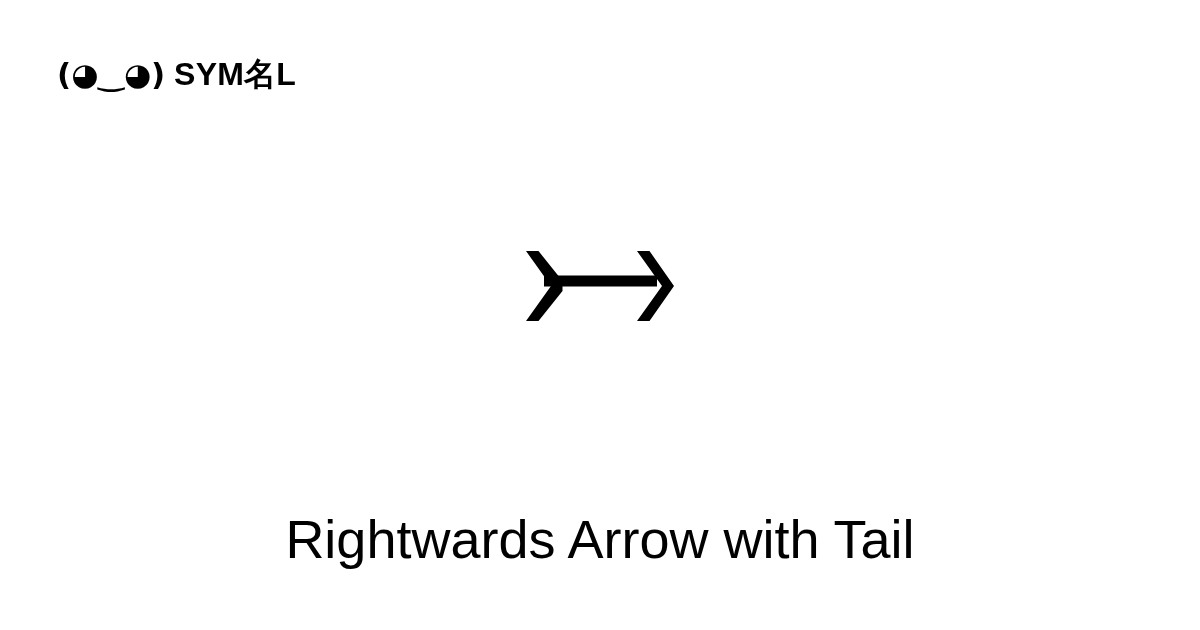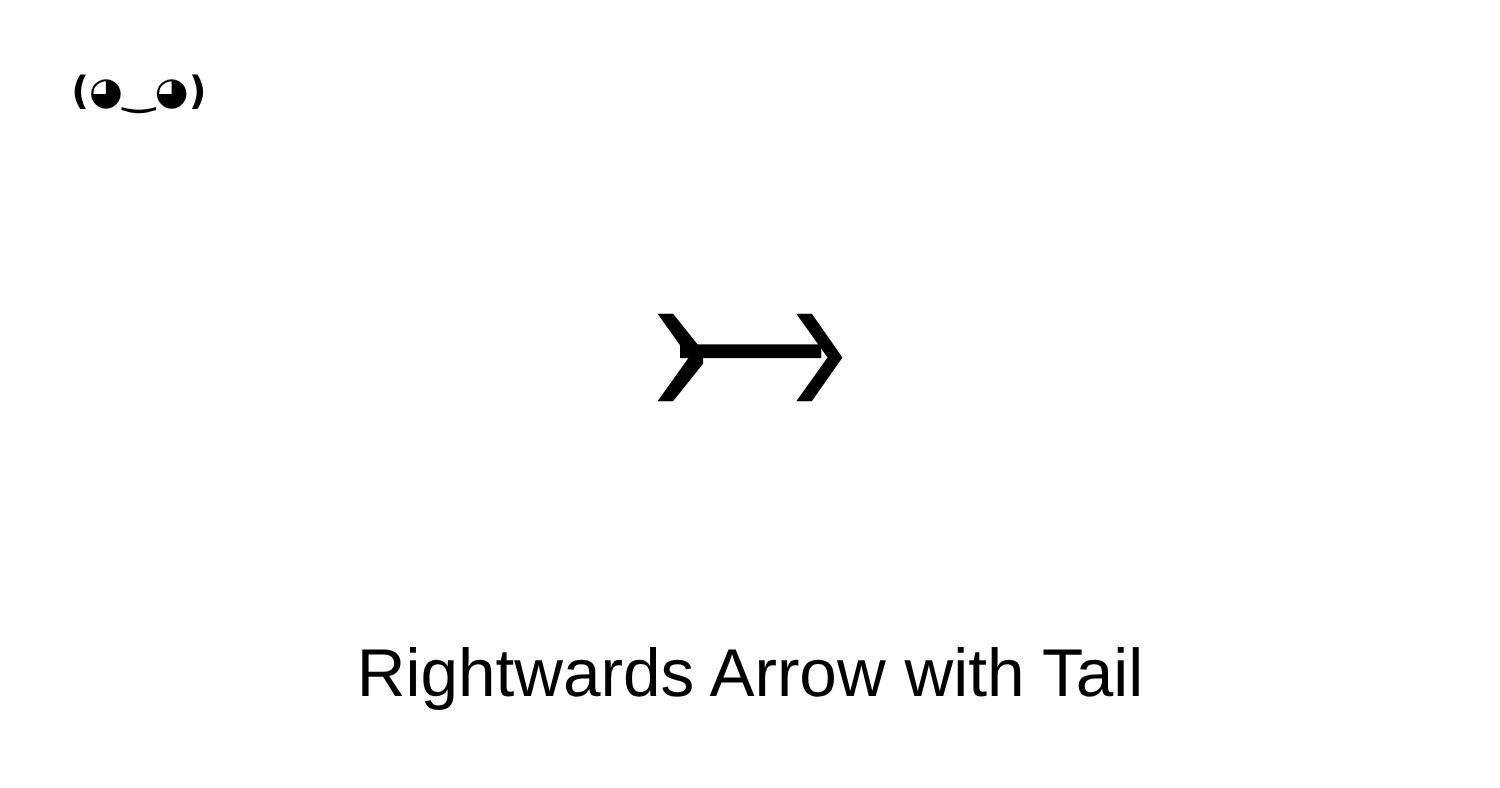--- a/index.html
+++ b/index.html
@@ -95,20 +95,23 @@
     white-space: nowrap;
   }
 </style>
 </head>
 <body>
 
 <div class="page">
 
   <div class="brand">
     <span class="brand-kaomoji">(◕‿◕)</span>
+    <span class="brand-wordmark">
+      <span>SYM</span><span class="cjk">名</span><span>L</span>
+    </span>
   </div>
 
   <div class="glyph-stage">
     <svg class="glyph-svg" viewBox="0 0 148 70" xmlns="http://www.w3.org/2000/svg" aria-hidden="true">
 
       <rect x="18" y="24.5" width="113" height="11" fill="#000000"></rect>
 
       <path d="M0 0 L12.5 0 L36.5 30 L36.5 40 L12.5 70 L0 70 L25 35 Z" fill="#000000"></path>
 
       <path d="M111 0 L123.5 0 L148 35 L123.5 70 L111 70 L136 35 Z" fill="#000000"></path>

